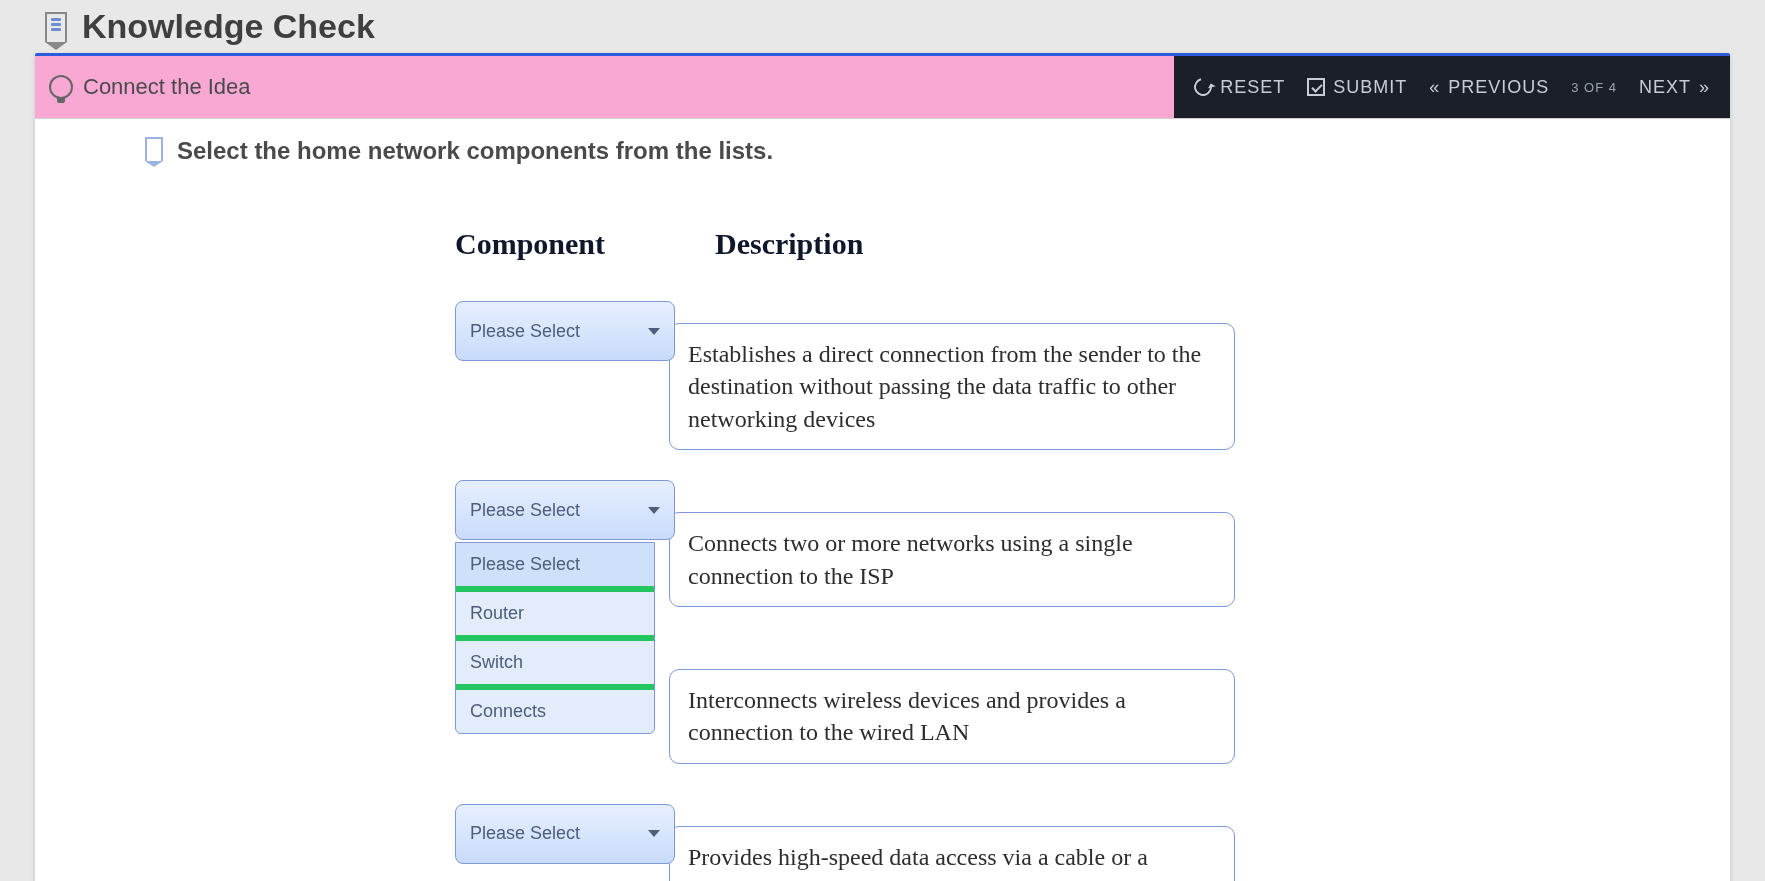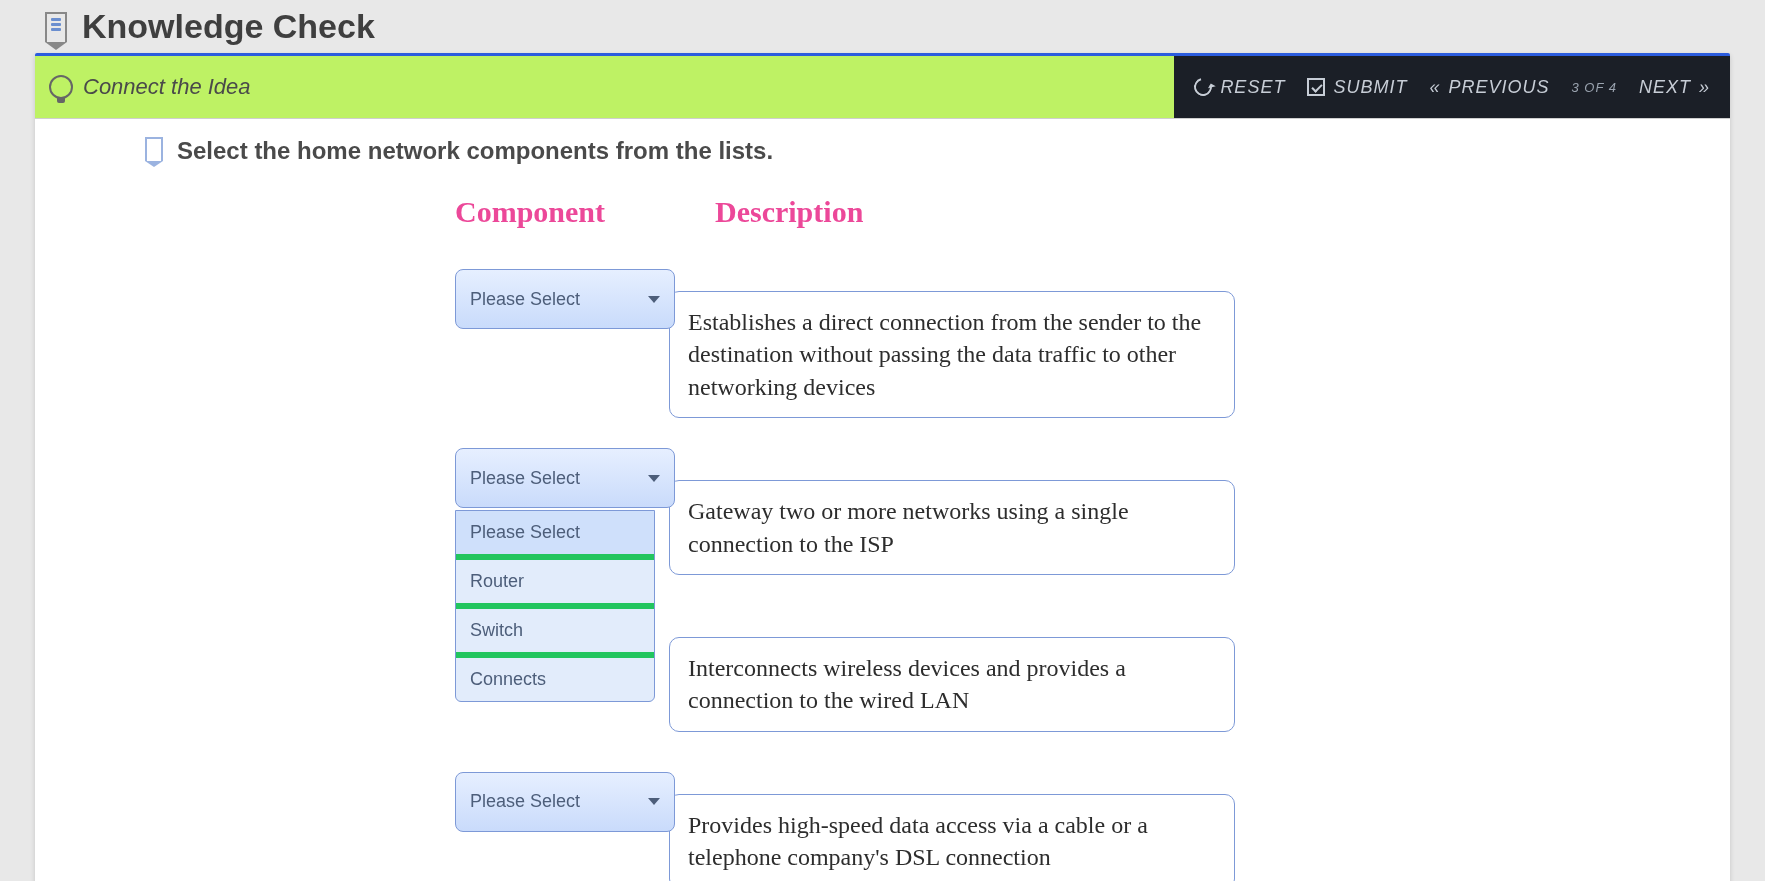--- a/index.html
+++ b/index.html
@@ -41,23 +41,22 @@
     .panel {
       margin: 0 35px;
       background: #fff;
       border-top: 3px solid #2b5cde;
       border-radius: 2px;
       box-shadow: 0 2px 5px rgba(0,0,0,.15);
     }
     .panel-top {
       display: flex;
       align-items: stretch;
-      background: #bef264;
+      background: #f9a8d4;
       border-bottom: 1px solid #cfcfcf;
-      font-style: italic;
     }
     .subtitle-wrap { display:flex; align-items:center; gap:10px; padding: 18px 14px; flex:1; }
     .lightbulb-icon {
       width: 24px;height:24px;border:2px solid #666;border-radius:50%;
       position:relative;
     }
     .lightbulb-icon::after{content:"";position:absolute;bottom:-6px;left:6px;width:8px;height:6px;background:#666;border-radius:0 0 2px 2px;}
     .subtitle { font-size: 22px; color: #4a4a4a; }
 
     .action-bar {
@@ -93,21 +92,22 @@
       grid-template-columns: 220px 560px;
       column-gap: 0;
       row-gap: 30px;
       margin-left: 310px;
       position: relative;
     }
     .col-head {
       font-family: Georgia, "Times New Roman", serif;
       font-size: 30px;
       font-weight: bold;
-      color: #ec4899;
+      color: #0f172a;
+      margin-top: 32px;
     }
     .ch-desc{ padding-left:40px; }
 
     .select-box {
       border: 1px solid #7d99d7;
       border-radius: 8px;
       background: linear-gradient(#e6efff,#c9dbfb);
       height: 60px;
       display:flex;
       align-items:center;
@@ -213,21 +213,21 @@
           <span>Please Select</span>
           <span class="chev-down"></span>
         </div>
         <div class="options-list">
           <div class="option-item">Please Select</div>
           <div class="option-item">Router</div>
           <div class="option-item">Switch</div>
           <div class="option-item">Connects</div>
         </div>
       </div>
-      <div class="desc-box">Gateway two or more networks using a single connection to the ISP</div>
+      <div class="desc-box">Connects two or more networks using a single connection to the ISP</div>
 
       <div class="select-box" style="visibility:hidden;">
         <span>Please Select</span>
         <span class="chev-down"></span>
       </div>
       <div class="desc-box">Interconnects wireless devices and provides a connection to the wired LAN</div>
 
       <div class="select-box">
         <span>Please Select</span>
         <span class="chev-down"></span>

